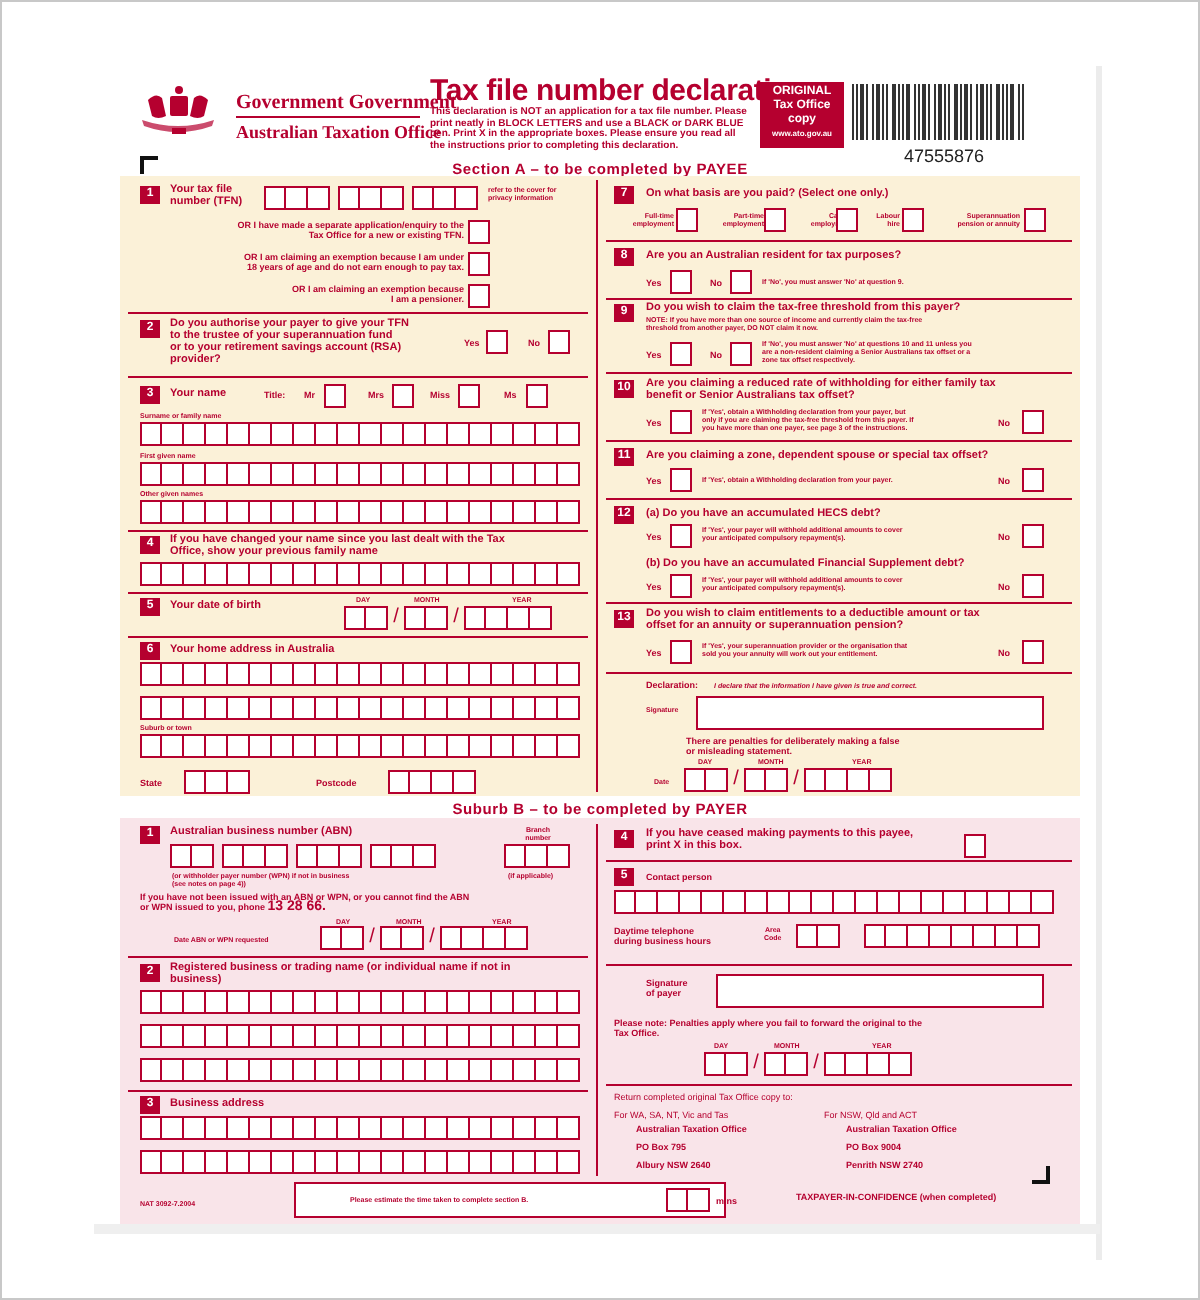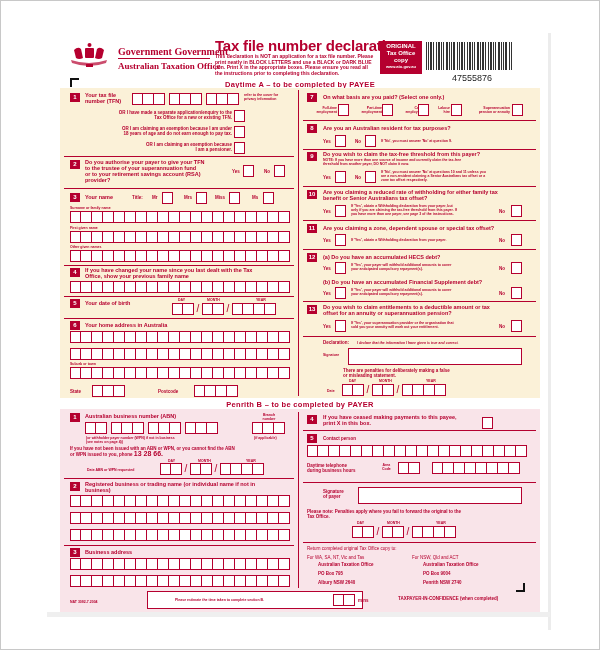--- a/index.html
+++ b/index.html
@@ -108,21 +108,21 @@
     <span style="width:2px;margin-left:2px"></span>
     <span style="width:1px;margin-left:1px"></span>
     <span style="width:1px;margin-left:1px"></span>
     <span style="width:2px;margin-left:1px"></span>
     <span style="width:1px;margin-left:2px"></span>
     <span style="width:1px;margin-left:1px"></span>
 </div>
 <div class="barcode-num">47555876</div>
 <div class="corner-tl"></div>
 
-<div class="section-title" style="left:60px;top:80px;width:480px;">Daytime A – to be completed by PAYEE</div>
+<div class="section-title" style="left:60px;top:80px;width:480px;">Section A – to be completed by PAYEE</div>
 
 <div class="secA"></div>
 <div class="vdiv" style="left:298px;top:90px;height:306px;"></div>
 
 <div class="qnum" style="left:70px;top:93px;">1</div>
 <div class="qtext" style="left:85px;top:92px;">
     <div>Your tax file</div>
     <div>number (TFN)</div>
   </div>
 <div class="boxes" style="left:132px;top:93px;">
@@ -520,21 +520,21 @@
     <div class="slash">/</div>
     <div class="box"></div>
     <div class="box"></div>
     <div class="slash">/</div>
     <div class="box"></div>
     <div class="box"></div>
     <div class="box"></div>
     <div class="box"></div>
   </div>
 
-<div class="section-title" style="left:60px;top:400px;width:480px;">Penrith B – to be completed by PAYER</div>
+<div class="section-title" style="left:60px;top:400px;width:480px;">Suburb B – to be completed by PAYER</div>
 <div class="secB"></div>
 <div class="vdiv" style="left:298px;top:412px;height:176px;"></div>
 
 <div class="qnum" style="left:70px;top:413px;">1</div>
 <div class="qtext" style="left:85px;top:413px;">Australian business number (ABN)</div>
 <div class="boxes" style="left:85px;top:422px;">
   <div class="box"></div>
     <div class="box"></div>
     <div class="gap"></div>
   <div class="box"></div>

